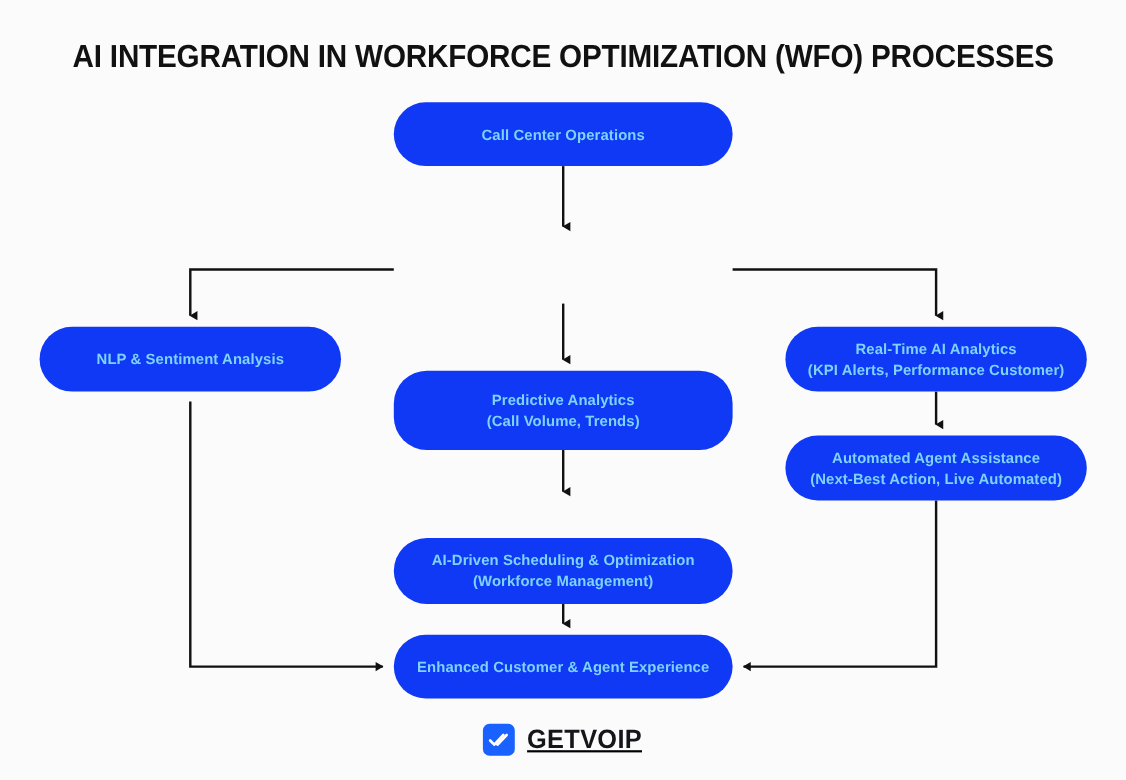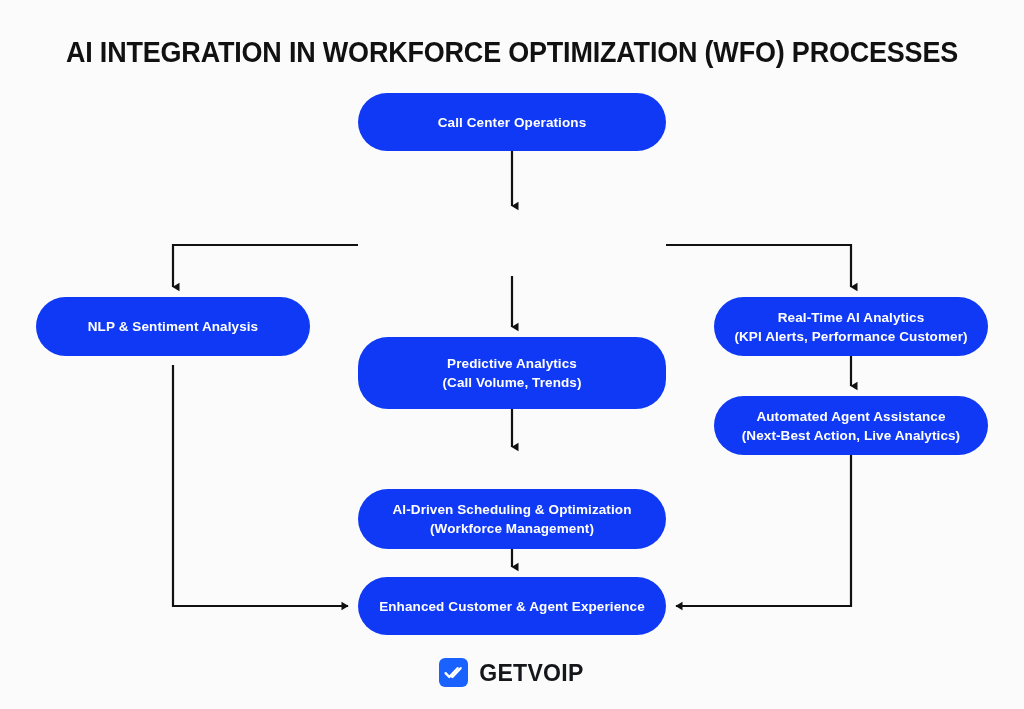--- a/index.html
+++ b/index.html
@@ -36,21 +36,21 @@
     letter-spacing: -0.2px;
     color: #111111;
     transform: scaleX(0.93);
     white-space: nowrap;
   }
 
   
   .node {
     position: absolute;
     background: #1039f5;
-    color: #ffffff;
+    color: #7dd3fc;
     display: flex;
     flex-direction: column;
     align-items: center;
     justify-content: center;
     text-align: center;
     font-size: 13.5px;
     font-weight: bold;
     line-height: 19px;
     box-sizing: border-box;
     padding: 0 14px;
@@ -71,20 +71,21 @@
   
   #footer-logo {
     position: absolute;
     left: 0;
     top: 658px;
     width: 1024px;
     display: flex;
     align-items: center;
     justify-content: center;
     gap: 9px;
+    text-decoration: underline;
   }
   #logo-mark {
     width: 29px;
     height: 29px;
     border-radius: 6px;
     background: #1a62ff;
     display: flex;
     align-items: center;
     justify-content: center;
   }
@@ -153,21 +154,21 @@
     <span class="ln">(KPI Alerts, Performance Customer)</span>
   </div>
 
   <div class="node" style="left:358px; top:337px; width:308px; height:72px; border-radius:30px;">
     <span class="ln">Predictive Analytics</span>
     <span class="ln">(Call Volume, Trends)</span>
   </div>
 
   <div class="node" style="left:714px; top:396px; width:274px; height:59px; border-radius:30px;">
     <span class="ln">Automated Agent Assistance</span>
-    <span class="ln">(Next-Best Action, Live Analytics)</span>
+    <span class="ln">(Next-Best Action, Live Automated)</span>
   </div>
 
   <div class="node" style="left:358px; top:457px; width:308px; height:60px; border-radius:30px;margin-top:32px;">
     <span class="ln">AI-Driven Scheduling &amp; Optimization</span>
     <span class="ln">(Workforce Management)</span>
   </div>
 
   <div class="node" style="left:358px; top:577px; width:308px; height:58px; border-radius:29px;">
     <span class="ln">Enhanced Customer &amp; Agent Experience</span>
   </div>

